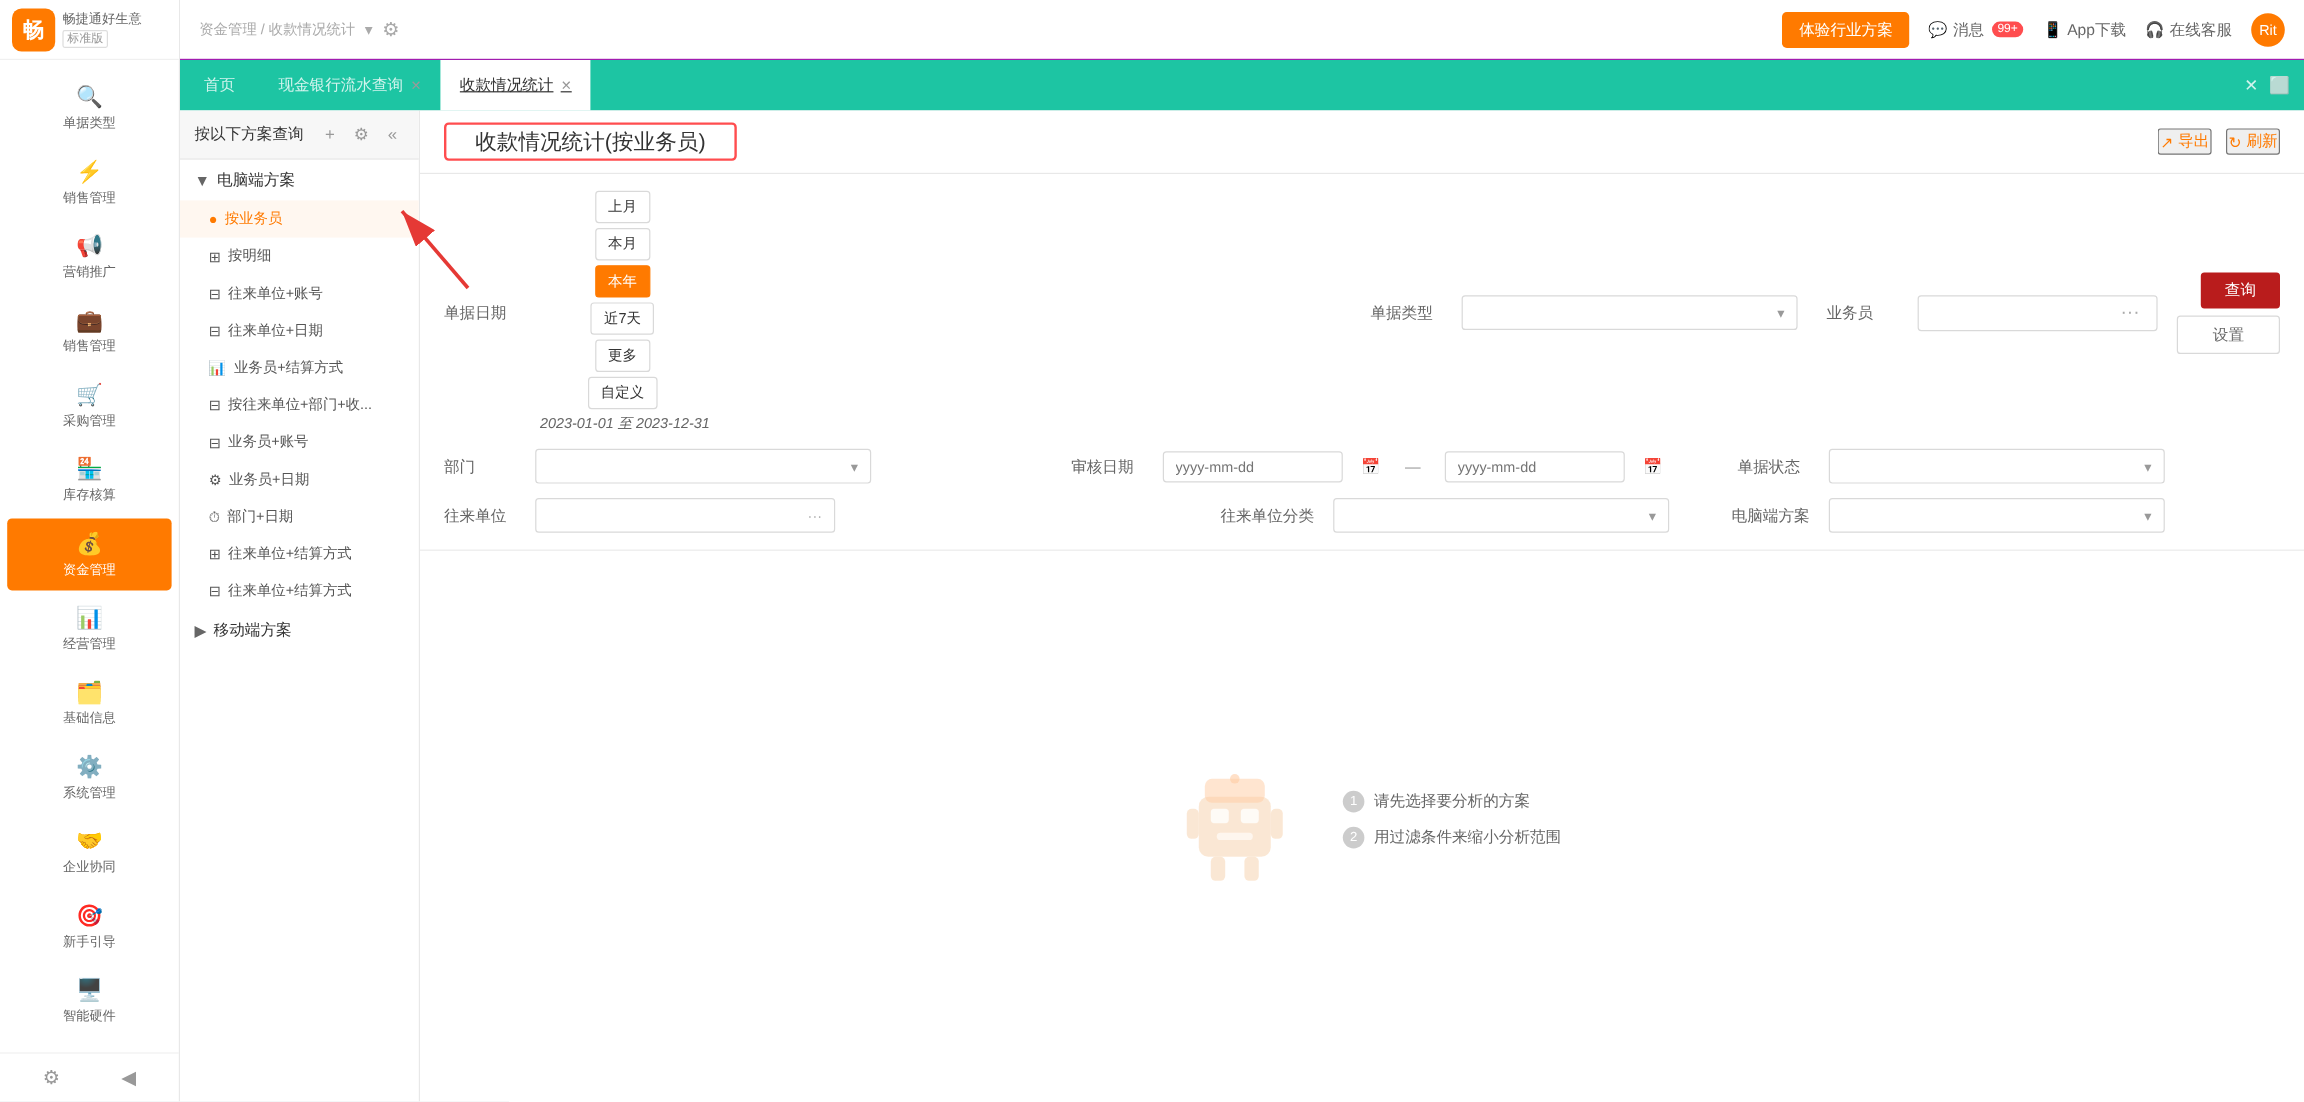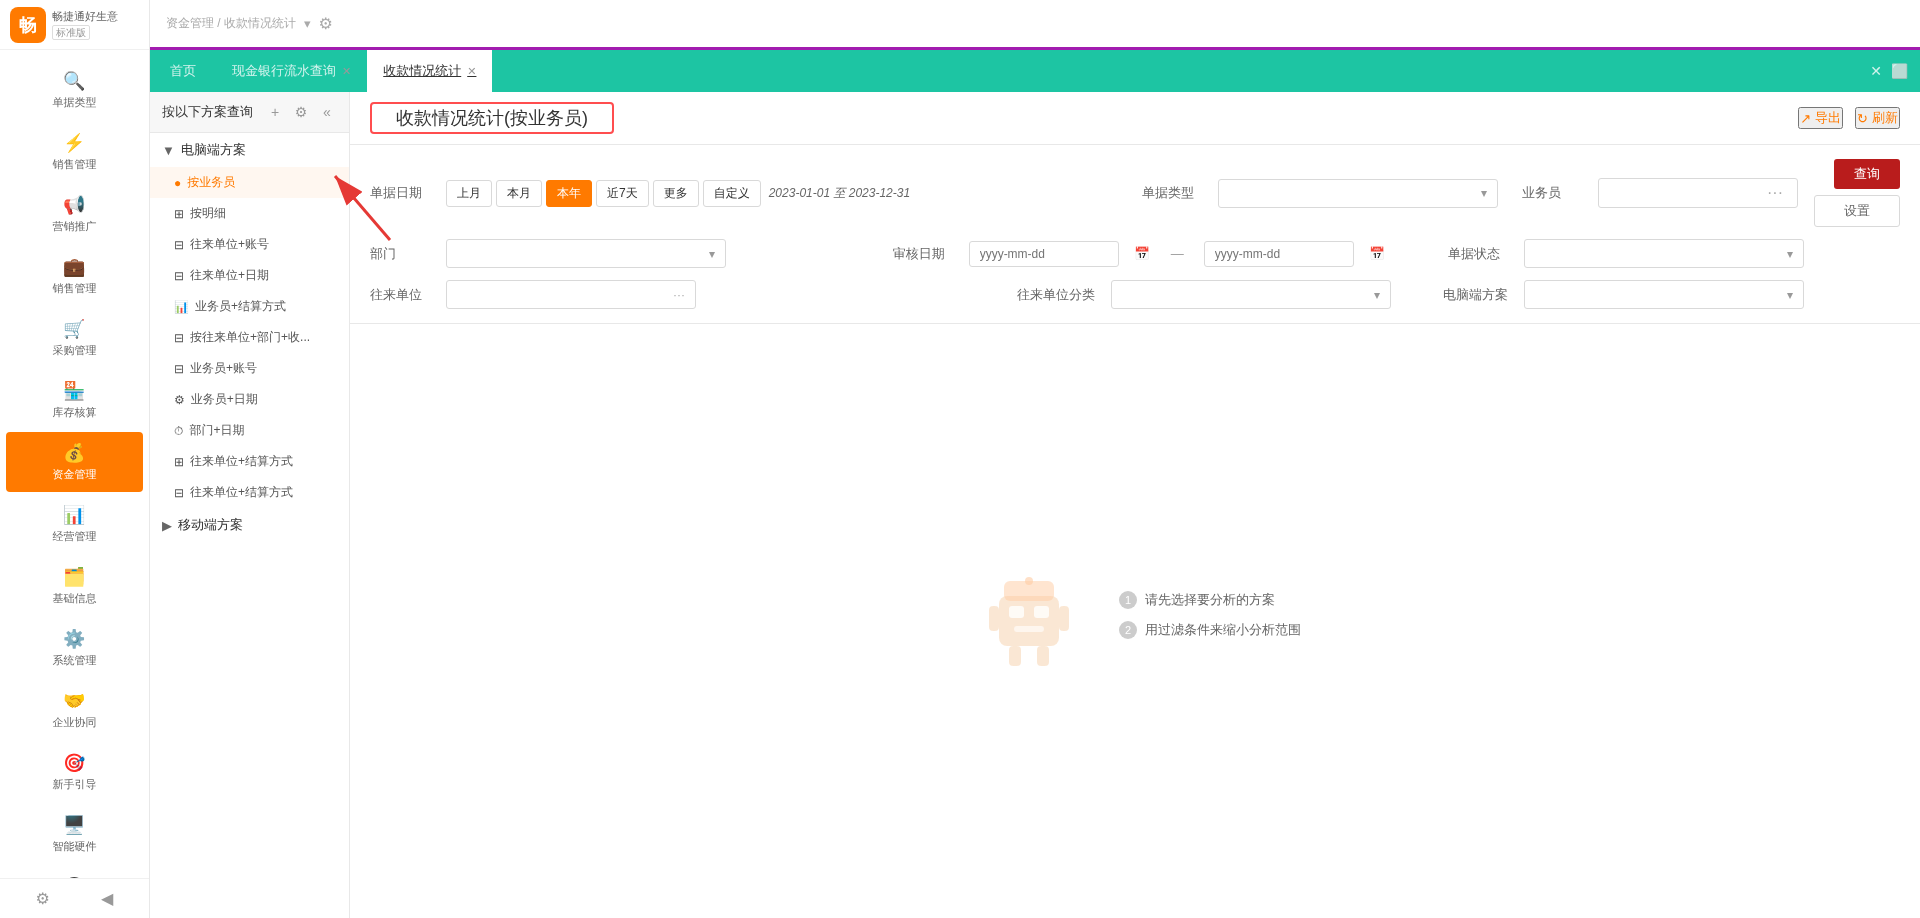--- a/index.html
+++ b/index.html
@@ -19,21 +19,21 @@
     .nav-item.active { background: #ff7a00; color: white; }
     .nav-item .nav-icon { font-size: 18px; margin-bottom: 3px; }
     .nav-item .nav-label { font-size: 11px; text-align: center; }
     .sidebar-bottom { padding: 10px; border-top: 1px solid #f0f0f0; display: flex; justify-content: space-around; }
     .sidebar-bottom-btn { color: #999; cursor: pointer; font-size: 16px; }
 
     
     .main { flex: 1; display: flex; flex-direction: column; }
 
     
-    .top-header { height: 50px; background: #fff; display: flex; align-items: center; padding: 0 16px; border-bottom: 3px solid #a21caf; justify-content: space-between; }
+    .top-header { height: 50px; background: #fff; display: flex; align-items: center; padding: 0 16px; border-bottom: 1px solid #a21caf; justify-content: space-between; }
     .header-left { display: flex; align-items: center; gap: 8px; }
     .breadcrumb-area { display: flex; align-items: center; gap: 4px; color: #999; font-size: 12px; }
     .header-right { display: flex; align-items: center; gap: 16px; }
     .trial-btn { background: #ff7a00; color: white; border: none; padding: 6px 14px; border-radius: 4px; cursor: pointer; font-size: 13px; }
     .header-action { display: flex; align-items: center; gap: 4px; color: #666; cursor: pointer; font-size: 13px; }
     .badge { background: #ff4d4f; color: white; border-radius: 10px; padding: 1px 5px; font-size: 10px; margin-left: 2px; }
     .user-avatar { width: 28px; height: 28px; background: #ff7a00; border-radius: 50%; color: white; display: flex; align-items: center; justify-content: center; font-size: 12px; cursor: pointer; }
 
     
     .tab-bar { height: 42px; background: #1dc5a3; display: flex; align-items: center; padding: 0 0 0 0; }
@@ -68,21 +68,21 @@
     .page-title-bar { background: #fff; padding: 10px 20px; display: flex; align-items: center; justify-content: space-between; border-bottom: 1px solid #e8e8e8; }
     .page-title { font-size: 18px; font-weight: 500; color: #333; border: 2px solid #ff4d4f; padding: 2px 24px; display: inline-block; }
     .page-title-actions { display: flex; gap: 12px; }
     .title-action-btn { color: #ff7a00; cursor: pointer; display: flex; align-items: center; gap: 4px; font-size: 13px; }
 
     
     .filter-area { background: #fff; padding: 14px 20px; border-bottom: 1px solid #e8e8e8; }
     .filter-row { display: flex; align-items: center; gap: 16px; margin-bottom: 12px; }
     .filter-row:last-child { margin-bottom: 0; }
     .filter-label { color: #666; font-size: 13px; white-space: nowrap; min-width: 60px; }
-    .filter-date-group { display: flex; align-items: center; gap: 4px; }
+    .filter-date-group { display: flex; align-items: center; gap: 4px; flex-direction: column; }
     .date-btn { padding: 4px 10px; border: 1px solid #d9d9d9; background: #fff; border-radius: 3px; cursor: pointer; font-size: 12px; color: #333; }
     .date-btn.active { background: #ff7a00; color: white; border-color: #ff7a00; }
     .date-range { font-size: 12px; color: #666; margin-left: 4px; font-style: italic; }
     .filter-select { border: 1px solid #d9d9d9; border-radius: 3px; padding: 5px 10px; min-width: 200px; display: flex; align-items: center; justify-content: space-between; cursor: pointer; background: #fff; font-size: 12px; color: #999; }
     .filter-select-wide { min-width: 280px; }
     .filter-input { border: 1px solid #d9d9d9; border-radius: 3px; padding: 5px 10px; min-width: 150px; font-size: 12px; color: #bbb; background: #fff; }
     .filter-dash { color: #999; padding: 0 4px; }
     .query-btn { background: #b91c1c; color: white; border: none; padding: 6px 20px; border-radius: 3px; cursor: pointer; font-size: 13px; margin-left: 20px; }
     .setting-btn { border: 1px solid #d9d9d9; color: #666; background: #fff; padding: 6px 16px; border-radius: 3px; cursor: pointer; font-size: 13px; }
     .filter-btns { display: flex; flex-direction: column; gap: 6px; margin-left: auto; }
@@ -185,20 +185,39 @@
 
   <div class="main">
 
     <div class="top-header">
       <div class="header-left">
         <div class="breadcrumb-area">
           <span style="color:#aaa; font-size:12px;">资金管理 / 收款情况统计</span>
         </div>
         <span style="color:#aaa; cursor:pointer;">▾</span>
         <span style="color:#aaa; cursor:pointer; font-size:16px;">⚙</span>
+      </div>
+      <div class="header-right">
+        <button class="trial-btn">体验行业方案</button>
+        <div class="header-action">
+          <span>💬</span>
+          <span>消息</span>
+          <span class="badge">99+</span>
+        </div>
+        <div class="header-action">
+          <span>📱</span>
+          <span>App下载</span>
+        </div>
+        <div class="header-action">
+          <span>🎧</span>
+          <span>在线客服</span>
+        </div>
+        <div class="user-avatar">
+          <span>Rit</span>
+        </div>
       </div>
     </div>
 
     <div class="tab-bar">
       <div class="tab-item home">
         <span>首页</span>
       </div>
       <div class="tab-item">
         <span>现金银行流水查询</span>
         <span class="tab-close">✕</span>

